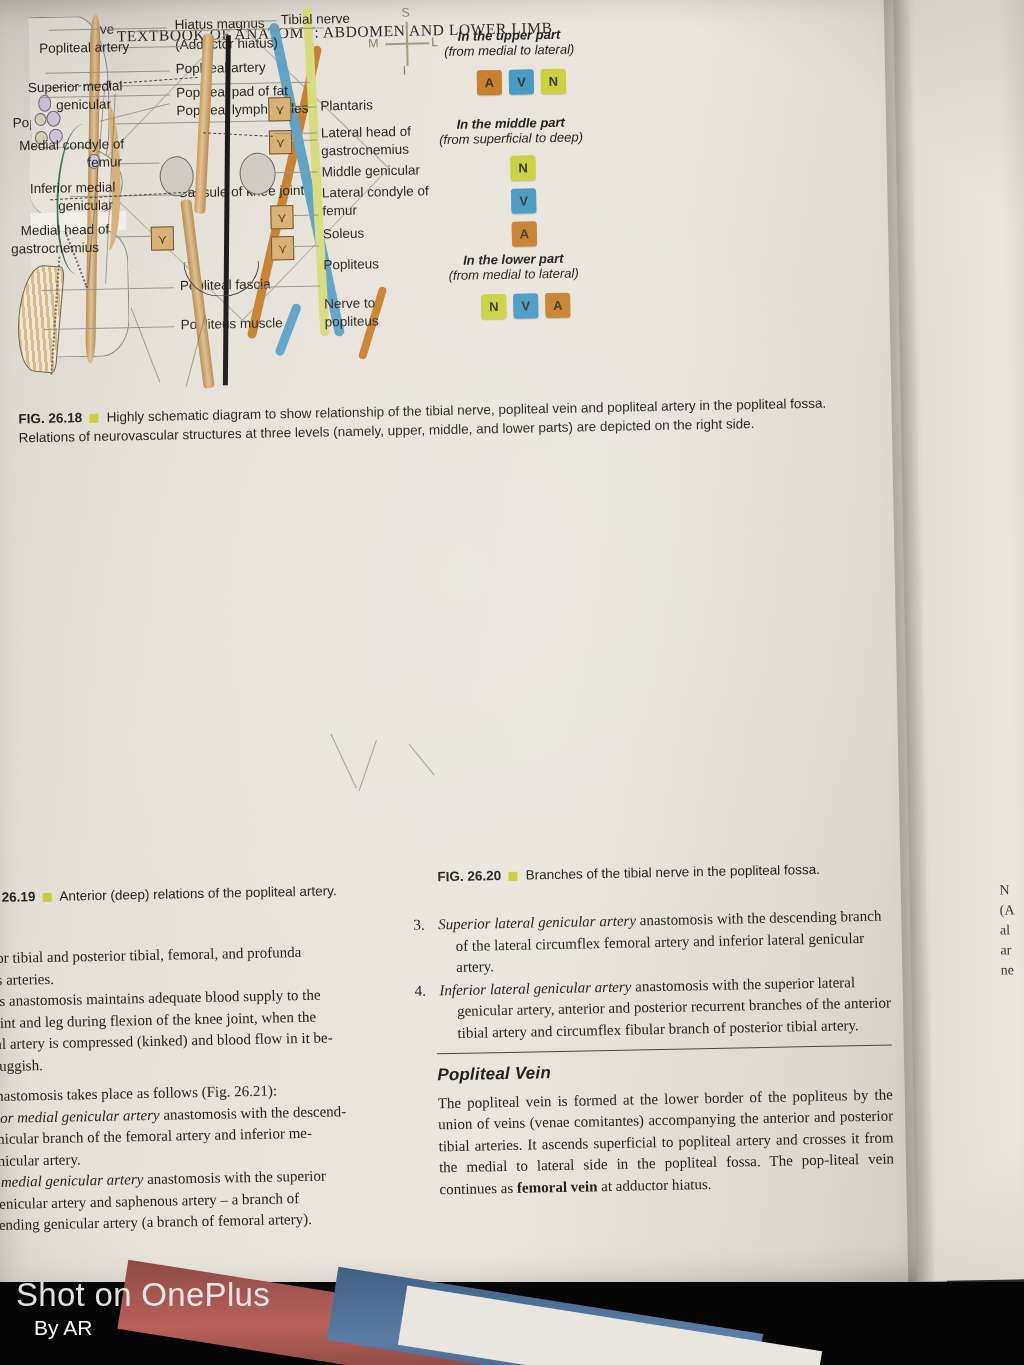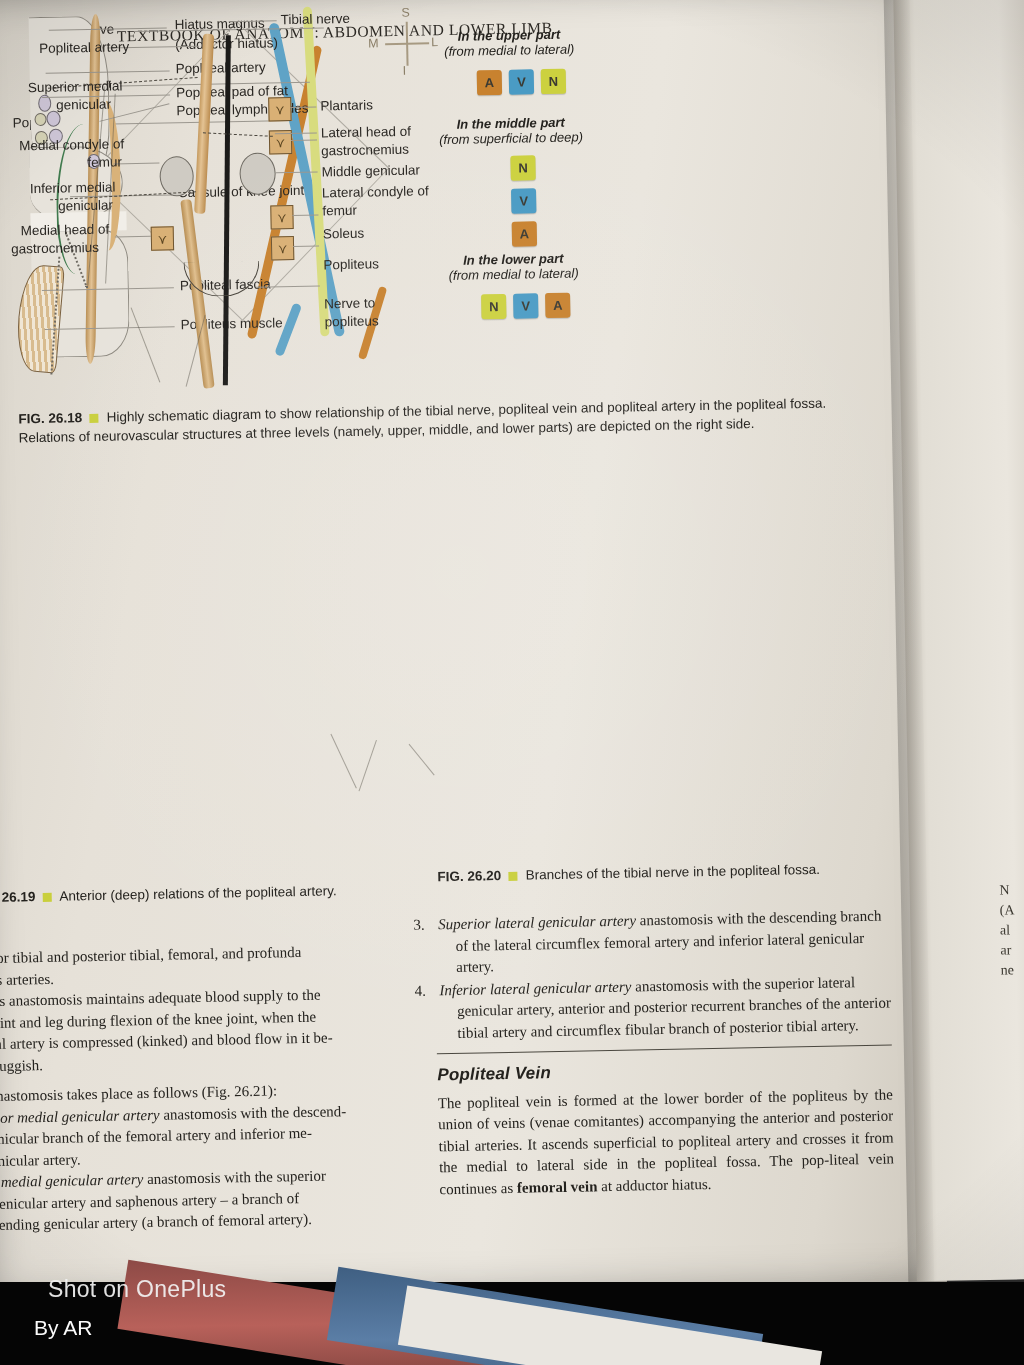--- a/index.html
+++ b/index.html
@@ -88,21 +88,21 @@
   .hr{height:1px;background:#4a473f;margin:9px 0 10px 0;width:455px;}
   #vein-h{font-family:"Liberation Sans",sans-serif;font-weight:bold;font-style:italic;
           font-size:17px;margin-bottom:7px;letter-spacing:.2px;}
 
   
   #frag{position:absolute;left:1000px;top:880px;width:60px;
         font-family:"Liberation Serif",serif;font-size:14px;color:#3a372f;
         line-height:20px;transform:rotate(-1deg);}
 
   
-  #wm1{position:absolute;left:48px;top:1276px;font-size:23px;color:#f2f2f2;
+  #wm1{position:absolute;left:16px;top:1276px;font-size:33px;color:#f2f2f2;
        font-family:"Liberation Sans",sans-serif;letter-spacing:.3px;opacity:.93;text-align:center;}
   #wm2{position:absolute;left:34px;top:1316px;font-size:21px;color:#fbfbfb;
        font-family:"Liberation Sans",sans-serif;}
 
   
   .scrib{position:absolute;background:transparent;border-left:1px solid rgba(90,85,75,.5);}
 </style>
 </head>
 <body>
 

